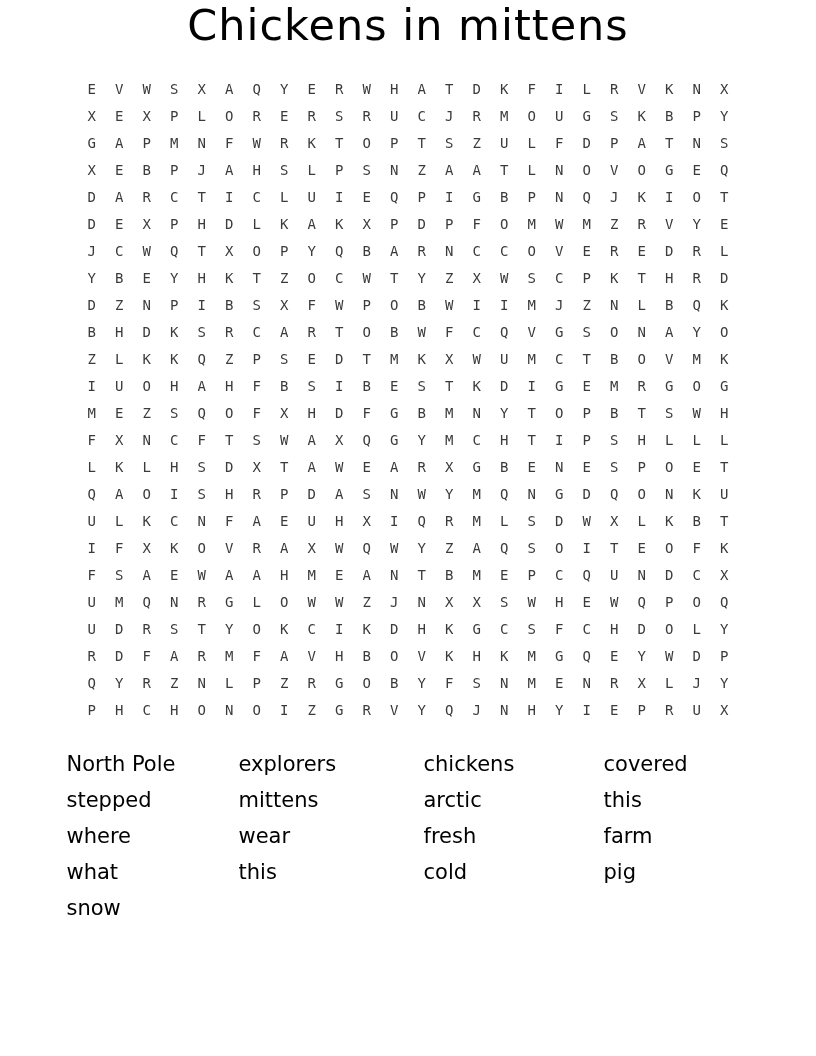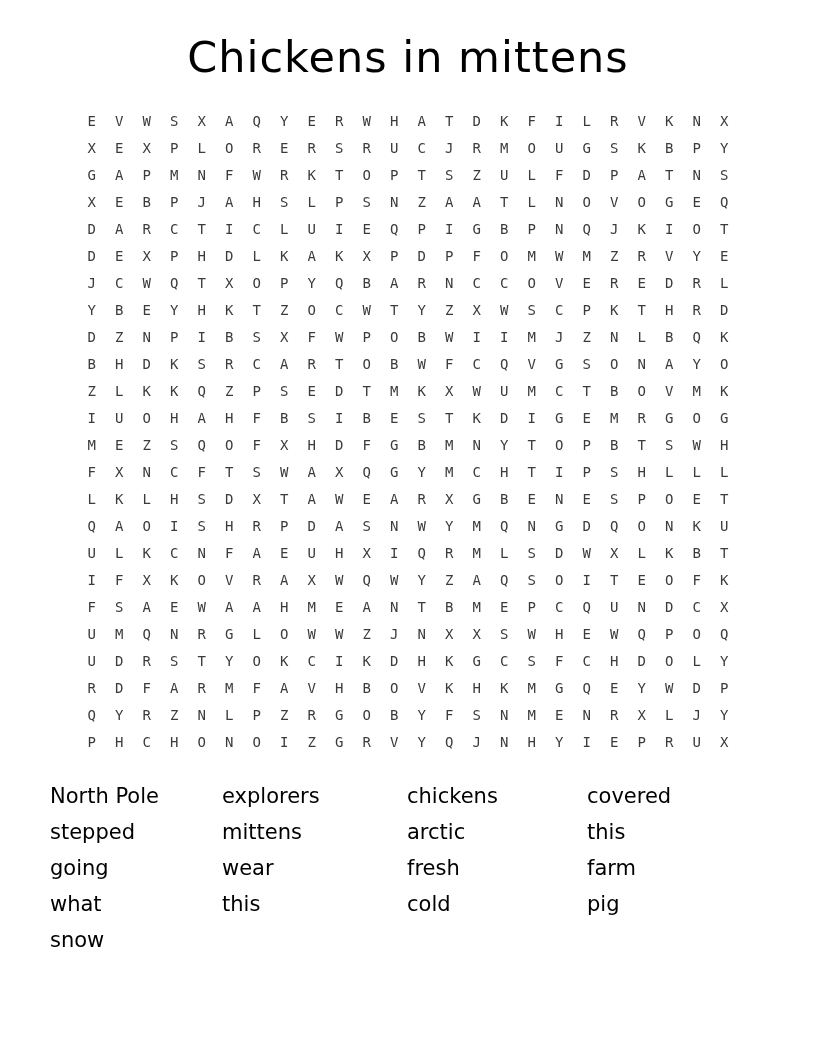--- a/index.html
+++ b/index.html
@@ -14,21 +14,20 @@
     color: #000000;
     overflow: hidden;
   }
   .page {
     position: relative;
     width: 816px;
     height: 1056px;
     background: #ffffff;
   }
   .title {
-    padding-top: 32px;
     text-align: center;
     font-size: 43px;
     font-weight: 400;
     letter-spacing: 1px;
     color: #000000;
     font-family: "DejaVu Sans", sans-serif;
   }
   .grid {
     width: 660px;
     margin: 26px auto 0 auto;
@@ -41,20 +40,21 @@
     width: 27.5px;
     text-align: center;
     line-height: 27px;
     font-family: "DejaVu Sans Mono", monospace;
     font-size: 14px;
     color: #3b3b3b;
   }
   .word-list {
     margin: 22px 16px 0 50px;
     display: flex;
+    justify-content: center;
   }
   .word-col {
     display: block;
   }
   .word-col-1 { width: 172px; }
   .word-col-2 { width: 185px; }
   .word-col-3 { width: 180px; }
   .word-col-4 { width: 180px; }
   .word {
     font-size: 21px;
@@ -694,21 +694,21 @@
         <span class="grid-cell">R</span>
         <span class="grid-cell">U</span>
         <span class="grid-cell">X</span>
       </div>
     </div>
 
   <div class="word-list">
       <div class="word-col word-col-1">
         <div class="word">North Pole</div>
         <div class="word">stepped</div>
-        <div class="word">going</div>
+        <div class="word">where</div>
         <div class="word">what</div>
         <div class="word">snow</div>
       </div>
       <div class="word-col word-col-2">
         <div class="word">explorers</div>
         <div class="word">mittens</div>
         <div class="word">wear</div>
         <div class="word">this</div>
       </div>
       <div class="word-col word-col-3">

